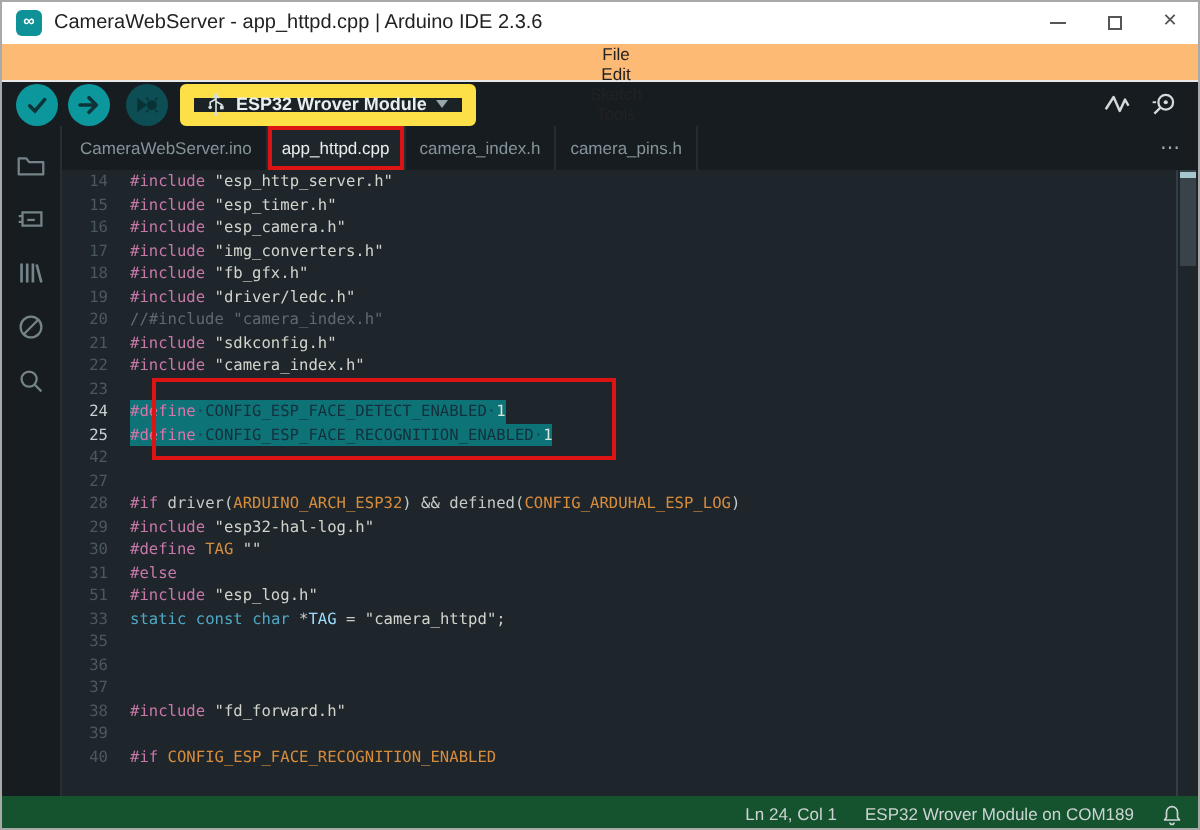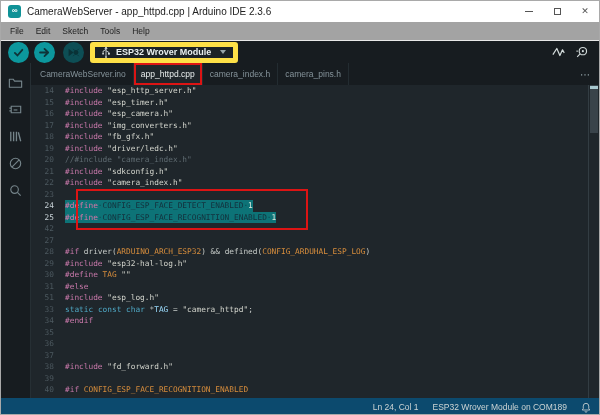--- a/index.html
+++ b/index.html
@@ -13,29 +13,29 @@
   .titlebar { height:21px; background:#ffffff; display:flex; align-items:center; }
   .app-icon { width:13px; height:13px; margin:0 6px 0 7px; background:#0f9297; border-radius:3px;
               color:#fff; font-size:8px; line-height:12px; text-align:center; font-weight:bold; }
   .title-text { font-size:10px; color:#222; font-weight:400; }
   .win-controls { margin-left:auto; display:flex; height:100%; }
   .win-btn { width:28px; display:flex; align-items:center; justify-content:center; color:#555; }
   .glyph-min { width:8px; height:0; border-top:1px solid #555; display:block; }
   .glyph-max { width:7px; height:7px; border:1px solid #555; display:block; }
   .glyph-close { font-size:9px; line-height:9px; color:#555; font-family:"DejaVu Sans",sans-serif; }
   
-  .menubar { height:19px; background:#a3a3a3; display:flex; align-items:center; padding-left:3px; border-bottom:1px solid #e8e8e8; }
+  .menubar { height:19px; background:#fdba74; display:flex; align-items:center; padding-left:16px; border-bottom:1px solid #e8e8e8;flex-direction:column; }
   .menu-item { font-size:8.5px; color:#222; padding:0 6px; cursor:default; }
   
   .toolbar { height:22px; background:#171c20; display:flex; align-items:center; }
   .tb-btn { width:21px; height:21px; border-radius:50%; display:flex; align-items:center; justify-content:center; flex-shrink:0; }
   .tb-verify { background:#0c979d; margin-left:7px; }
   .tb-upload { background:#0c979d; margin-left:5px; }
   .tb-debug  { background:#0d4e55; margin-left:8px; }
-  .board-selector { margin-left:6px; width:148px; height:21px; border:5px solid #fde047; border-radius:3px;
+  .board-selector { margin-left:6px; width:148px; height:21px; border:7px solid #fde047; border-radius:3px;
                     background:#1b2226; display:flex; align-items:center; color:#e9efef; font-weight:bold; font-size:9px; }
   .board-selector .usb { margin:0 5px 0 6px; }
   .board-caret { margin-left:auto; margin-right:7px; width:0; height:0; border-left:3.5px solid transparent;
                  border-right:3.5px solid transparent; border-top:4px solid #97a6aa; }
   .toolbar-right { margin-left:auto; display:flex; gap:9px; margin-right:10px; align-items:center; }
   
   .main { display:flex; height:335px; }
   .sidebar { width:30px; background:#171c20; border-right:1px solid #262f34; display:flex; flex-direction:column;
              align-items:center; padding-top:6px; }
   .side-btn { width:26px; height:26px; display:flex; align-items:center; justify-content:center; margin-bottom:1px; }
@@ -62,21 +62,21 @@
   .t { color:#c6cbc8; }          
   .P,.D,.O,.N { display:inline-block; height:11.5px; background:#0d7377; }
   .P { color:#d875a8; }          
   .D { color:#14303c; }          
   .O { color:#0c4950; }          
   .N { color:#d9e8dc; }          
   .scrollbar { position:absolute; right:0; top:0; bottom:0; width:11px; border-left:1px solid #333d43; background:#1f262b; }
   .sb-thumb { position:absolute; top:0; height:48px; left:1px; right:1px; background:#39434a; }
   .sb-mark  { position:absolute; top:1px; height:3px; left:1px; right:1px; background:#a8c8cf; }
   
-  .statusbar { height:18px; background:#0c4a6e; display:flex; align-items:center; justify-content:flex-end;
+  .statusbar { height:18px; background:#14532d; display:flex; align-items:center; justify-content:flex-end;
                gap:14px; padding-right:8px; font-size:8.5px; color:#ccd4d4;text-align:right; }
   
   .annotation-code { position:absolute; left:75px; top:188px; width:232px; height:41px;
                      border:2px solid #dc1414; z-index:4; pointer-events:none; }
   svg { display:block; }
 </style>
 </head>
 <body>
 
 <div class="window">
@@ -204,21 +204,20 @@
             <div class="code-line"><span class="ln hl">24</span><span class="lc"><span class="P">#define</span><span class="O">·</span><span class="D">CONFIG_ESP_FACE_DETECT_ENABLED</span><span class="O">·</span><span class="N">1</span></span></div>
             <div class="code-line"><span class="ln hl">25</span><span class="lc"><span class="P">#define</span><span class="O">·</span><span class="D">CONFIG_ESP_FACE_RECOGNITION_ENABLED</span><span class="O">·</span><span class="N">1</span></span></div>
             <div class="code-line"><span class="ln">42</span><span class="lc"></span></div>
             <div class="code-line"><span class="ln">27</span><span class="lc"></span></div>
             <div class="code-line"><span class="ln">28</span><span class="lc"><span class="p">#if</span><span class="t"> driver(</span><span class="m">ARDUINO_ARCH_ESP32</span><span class="t">) &amp;&amp; defined(</span><span class="m">CONFIG_ARDUHAL_ESP_LOG</span><span class="t">)</span></span></div>
             <div class="code-line"><span class="ln">29</span><span class="lc"><span class="p">#include</span><span class="t"> </span><span class="s">"esp32-hal-log.h"</span></span></div>
             <div class="code-line"><span class="ln">30</span><span class="lc"><span class="p">#define</span><span class="t"> </span><span class="m">TAG</span><span class="t"> </span><span class="s">""</span></span></div>
             <div class="code-line"><span class="ln">31</span><span class="lc"><span class="p">#else</span></span></div>
             <div class="code-line"><span class="ln">51</span><span class="lc"><span class="p">#include</span><span class="t"> </span><span class="s">"esp_log.h"</span></span></div>
             <div class="code-line"><span class="ln">33</span><span class="lc"><span class="k">static</span><span class="t"> </span><span class="k">const</span><span class="t"> </span><span class="k">char</span><span class="t"> *</span><span class="v">TAG</span><span class="t"> = </span><span class="s">"camera_httpd"</span><span class="t">;</span></span></div>
-            <div class="code-line"><span class="ln">34</span><span class="lc"><span class="p">#endif</span></span></div>
             <div class="code-line"><span class="ln">35</span><span class="lc"></span></div>
             <div class="code-line"><span class="ln">36</span></div>
             <div class="code-line"><span class="ln">37</span><span class="lc"></span></div>
             <div class="code-line"><span class="ln">38</span><span class="lc"><span class="p">#include</span><span class="t"> </span><span class="s">"fd_forward.h"</span></span></div>
             <div class="code-line"><span class="ln">39</span><span class="lc"></span></div>
             <div class="code-line"><span class="ln">40</span><span class="lc"><span class="p">#if</span><span class="t"> </span><span class="m">CONFIG_ESP_FACE_RECOGNITION_ENABLED</span></span></div>
           </div>
         <div class="scrollbar">
           <div class="sb-thumb"></div>
           <div class="sb-mark"></div>

